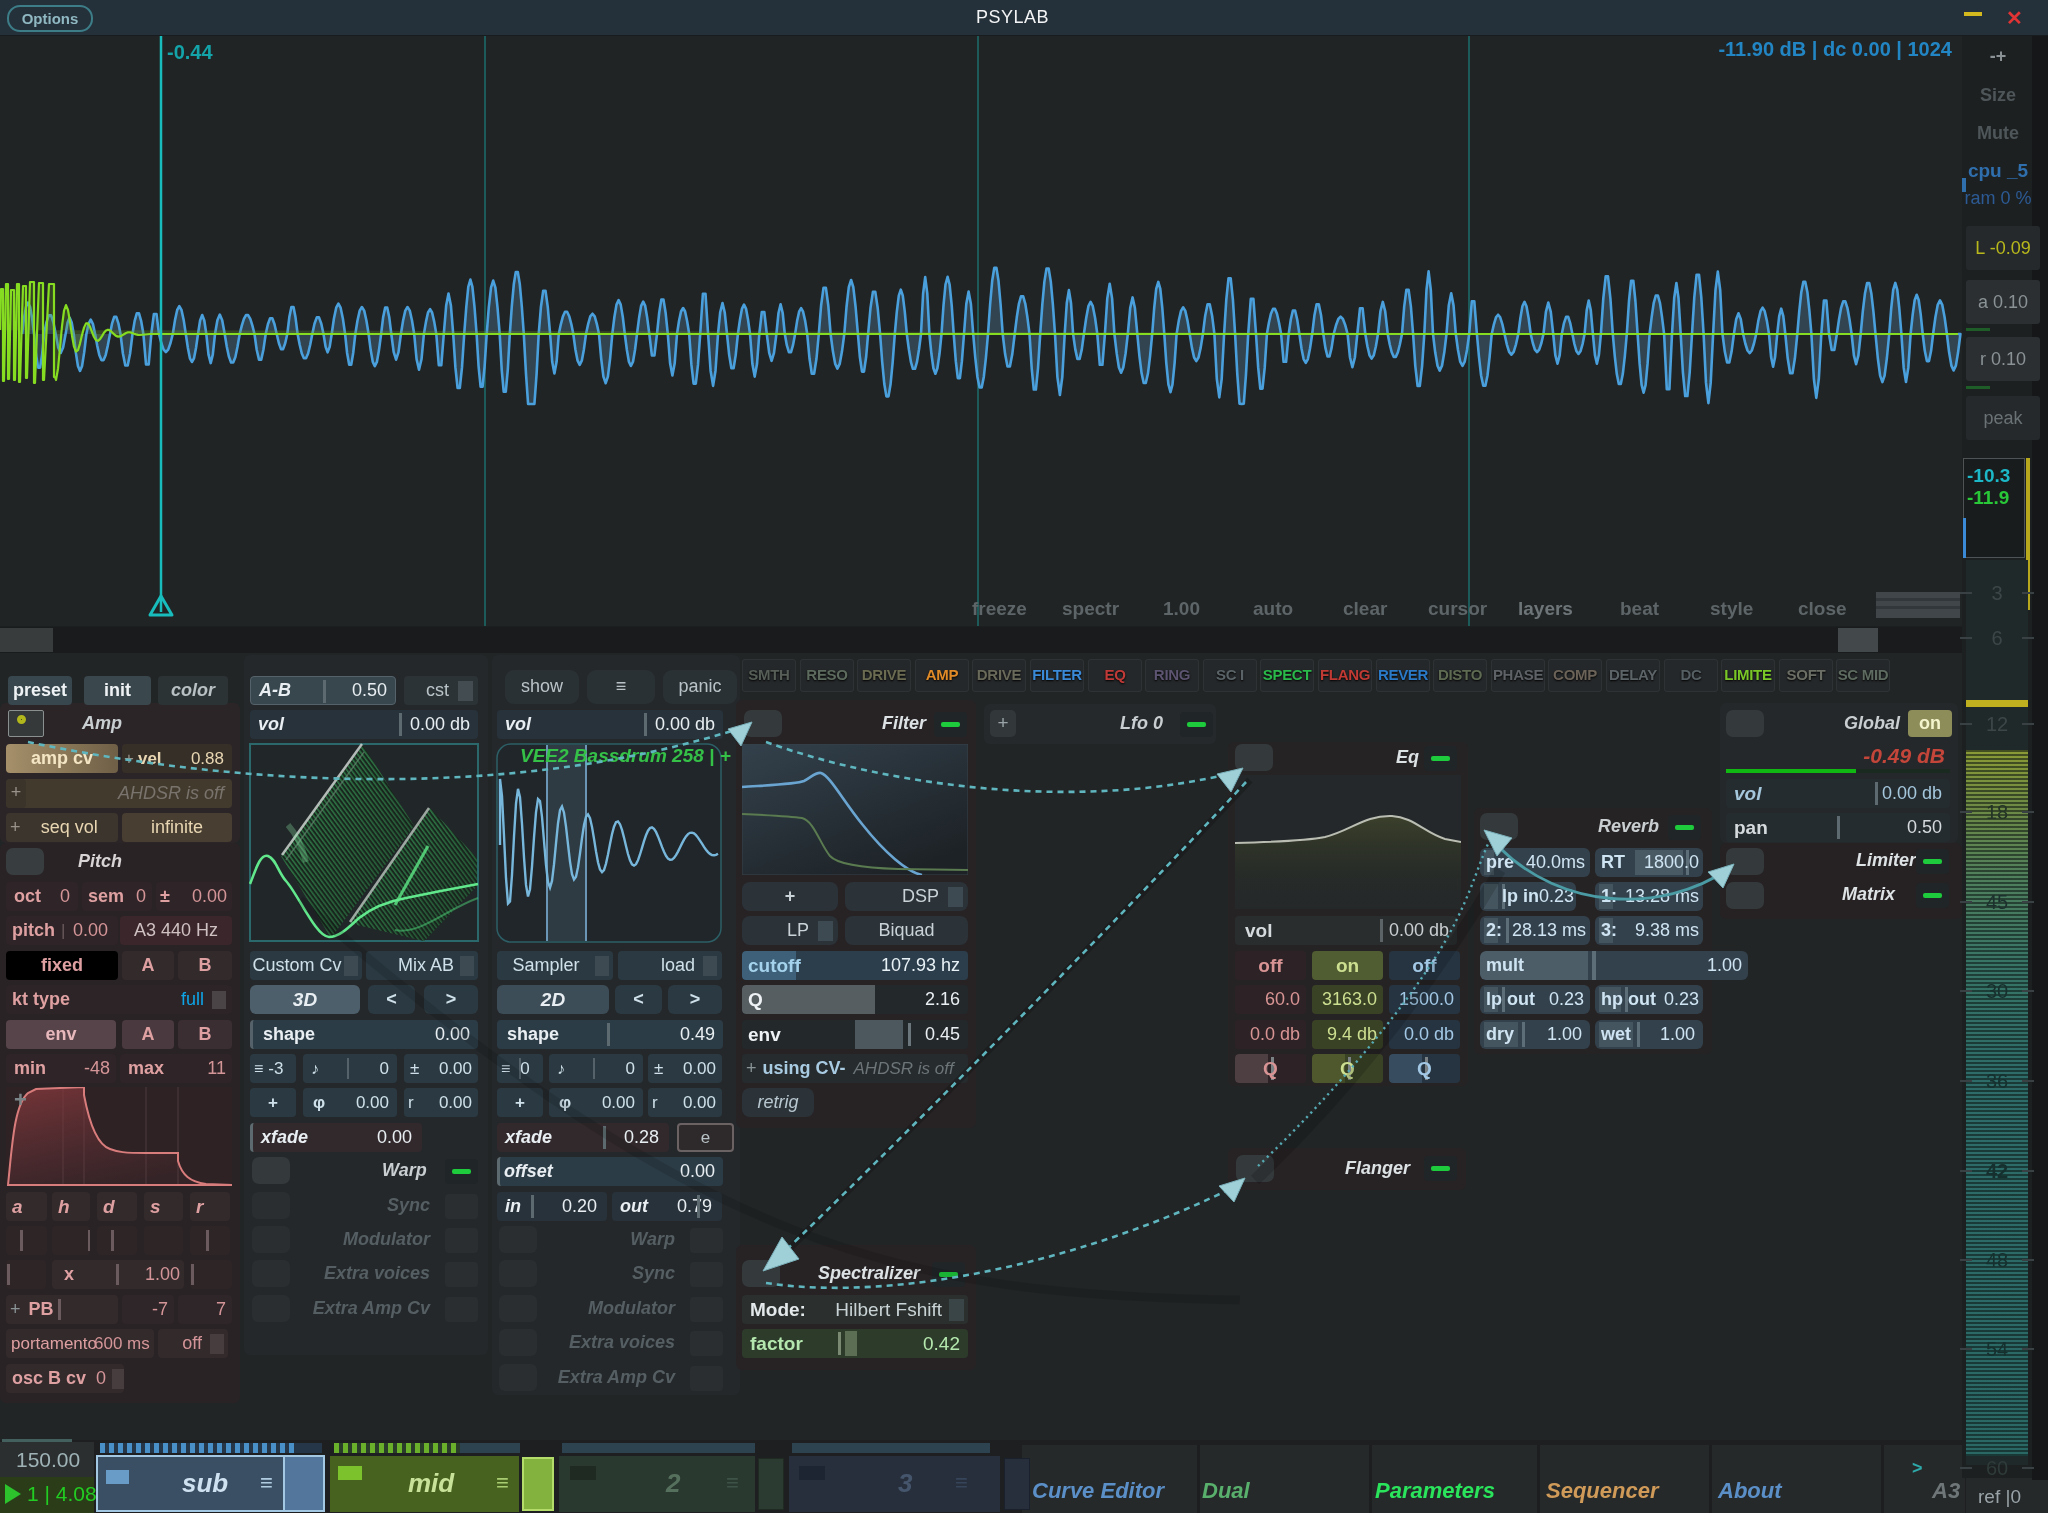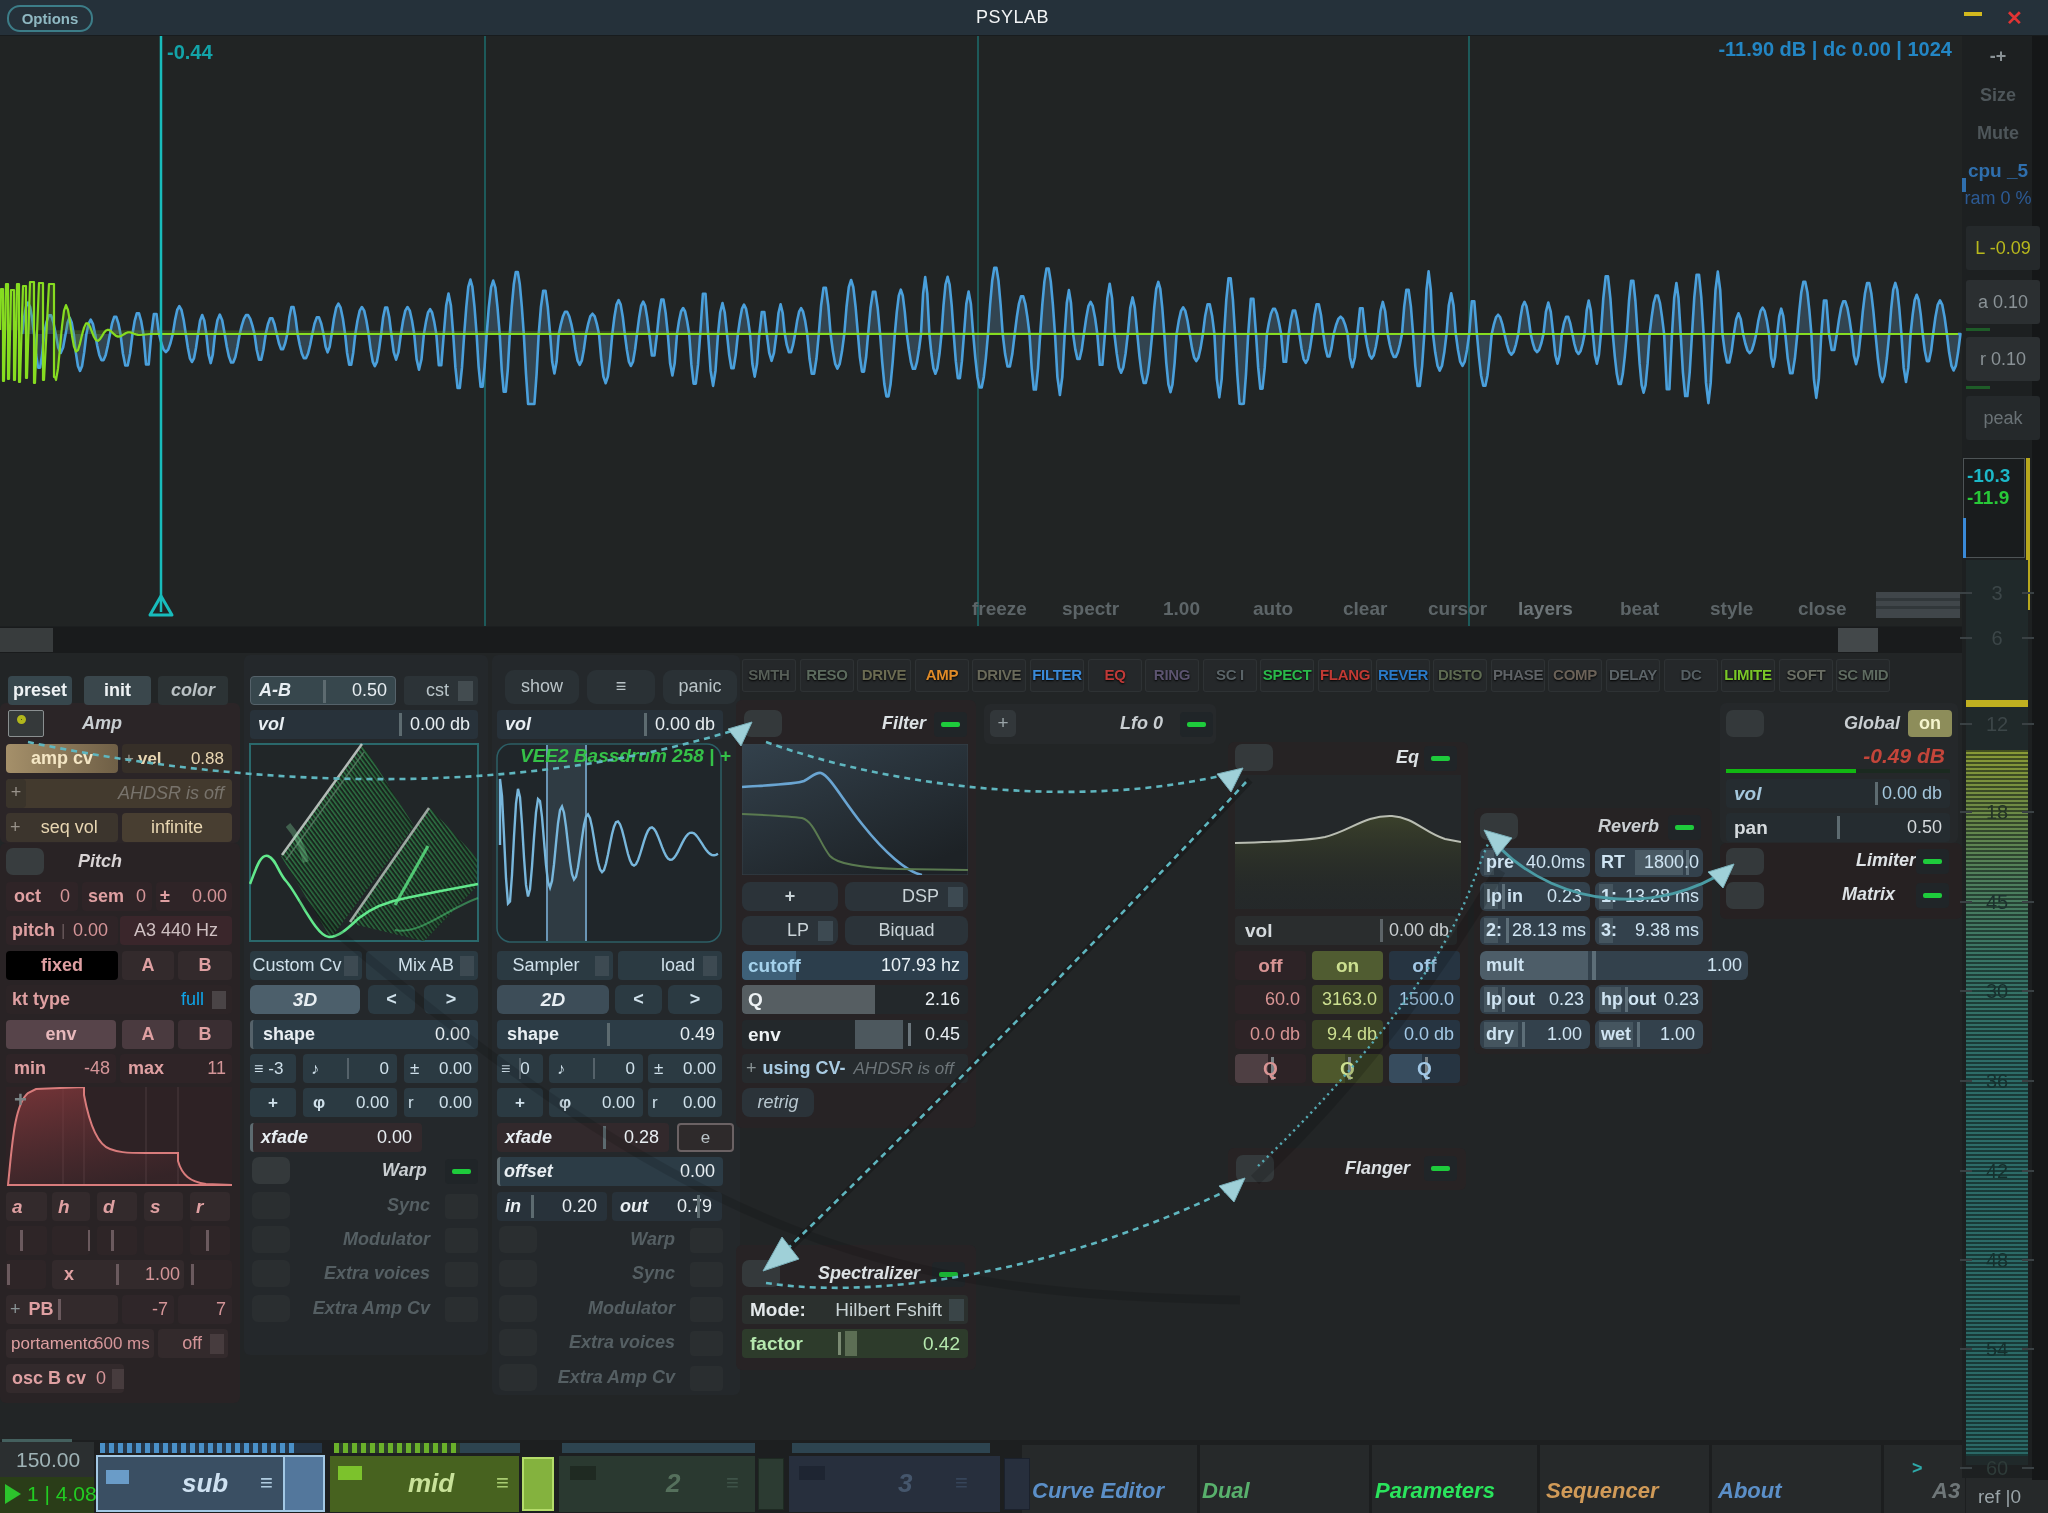--- a/index.html
+++ b/index.html
@@ -655,21 +655,21 @@
     <span style="flex:1"></span>
     <span style="color:#cfe4f2;font-size:18px;margin-right:5px;">40.0ms</span>
   </div>
 <div class="row" style="left:1595px;top:848px;width:108px;height:29px;background:#33414c;border-radius:6px;">
     <span style="position:absolute;left:40px;top:2px;width:48px;height:25px;background:#4a5a64;"></span>
     <span style="position:absolute;left:91px;top:2px;width:3px;height:25px;background:#5d6e78;"></span>
     <span class="lbl" style="position:relative;color:#cfe4f2;font-size:18px;margin-left:6px;">RT</span>
     <span style="flex:1"></span>
     <span style="position:relative;color:#cfe4f2;font-size:18px;margin-right:4px;">1800.0</span>
   </div>
-<div class="row" style="left:1480px;top:882px;width:110px;height:29px;background:#33414c;border-radius:6px;">
+<div class="row" style="left:1480px;top:882px;width:96px;height:29px;background:#33414c;border-radius:6px;padding-left:16px;">
     <span style="position:absolute;left:4px;top:2px;width:14px;height:25px;background:#45555f;"></span>
     <span style="position:absolute;left:22px;top:2px;width:3px;height:25px;background:#5d6e78;"></span>
     <span class="lbl" style="position:relative;color:#cfe4f2;font-size:18px;margin-left:6px;">lp in</span>
     <span style="flex:1"></span>
     <span style="color:#cfe4f2;font-size:18px;margin-right:8px;">0.23</span>
   </div>
 <div class="row" style="left:1595px;top:882px;width:108px;height:29px;background:#33414c;border-radius:6px;">
     <span style="position:absolute;left:4px;top:2px;width:14px;height:25px;background:#45555f;"></span>
     <span class="lbl" style="position:relative;color:#cfe4f2;font-size:18px;margin-left:6px;">1:</span>
     <span style="flex:1"></span>
@@ -846,21 +846,21 @@
 <div class="abs" style="left:2022px;top:811px;width:12px;height:2px;background:#3a4144;"></div>
 <div class="abs" style="left:1997px;top:902px;transform:translate(-50%,-50%);color:#1c312e;font-size:20px;">45</div>
 <div class="abs" style="left:1960px;top:901px;width:12px;height:2px;background:#3a4144;"></div>
 <div class="abs" style="left:2022px;top:901px;width:12px;height:2px;background:#3a4144;"></div>
 <div class="abs" style="left:1997px;top:991px;transform:translate(-50%,-50%);color:#17302e;font-size:20px;">30</div>
 <div class="abs" style="left:1960px;top:990px;width:12px;height:2px;background:#3a4144;"></div>
 <div class="abs" style="left:2022px;top:990px;width:12px;height:2px;background:#3a4144;"></div>
 <div class="abs" style="left:1997px;top:1081px;transform:translate(-50%,-50%);color:#15302e;font-size:20px;">36</div>
 <div class="abs" style="left:1960px;top:1080px;width:12px;height:2px;background:#3a4144;"></div>
 <div class="abs" style="left:2022px;top:1080px;width:12px;height:2px;background:#3a4144;"></div>
-<div class="abs" style="left:1997px;top:1171px;transform:translate(-50%,-50%);color:#15302e;font-size:20px;">42</div>
+<div class="abs" style="left:1997px;top:1171px;transform:translate(-50%,-50%);color:#15302e;font-size:20px;font-weight:bold;">42</div>
 <div class="abs" style="left:1960px;top:1170px;width:12px;height:2px;background:#3a4144;"></div>
 <div class="abs" style="left:2022px;top:1170px;width:12px;height:2px;background:#3a4144;"></div>
 <div class="abs" style="left:1997px;top:1260px;transform:translate(-50%,-50%);color:#15302e;font-size:20px;">48</div>
 <div class="abs" style="left:1960px;top:1259px;width:12px;height:2px;background:#3a4144;"></div>
 <div class="abs" style="left:2022px;top:1259px;width:12px;height:2px;background:#3a4144;"></div>
 <div class="abs" style="left:1997px;top:1349px;transform:translate(-50%,-50%);color:#15302e;font-size:20px;">54</div>
 <div class="abs" style="left:1960px;top:1348px;width:12px;height:2px;background:#3a4144;"></div>
 <div class="abs" style="left:2022px;top:1348px;width:12px;height:2px;background:#3a4144;"></div>
 <div class="abs" style="left:1997px;top:1468px;transform:translate(-50%,-50%);color:#2e3b39;font-size:20px;">60</div>
 <div class="abs" style="left:1960px;top:1467px;width:12px;height:2px;background:#3a4144;"></div>

